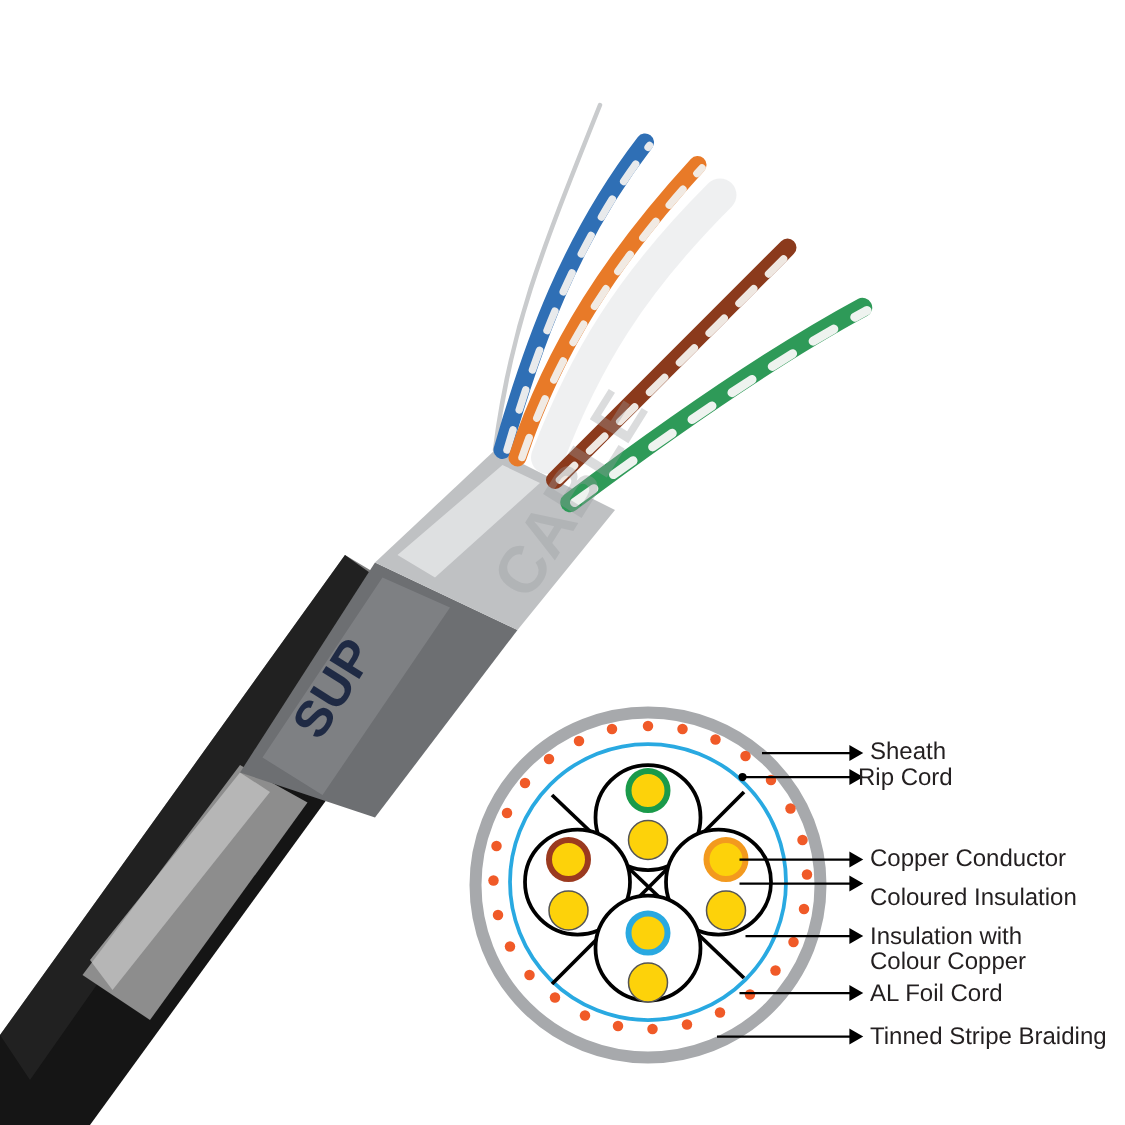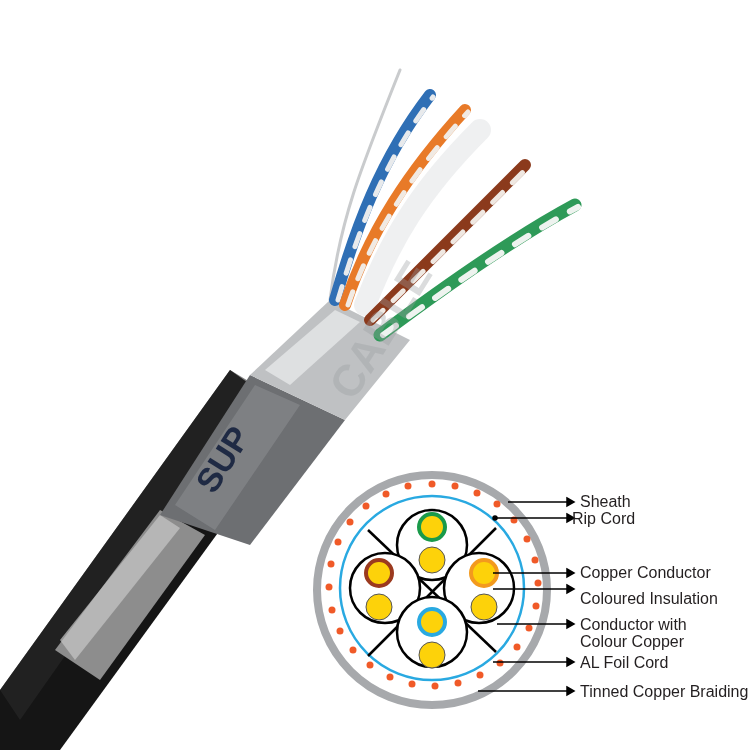--- a/index.html
+++ b/index.html
@@ -113,16 +113,16 @@
   </g>
 </svg>
 
 <div class="watermark" style="left:188px;top:440px;font-size:34px;transform:rotate(-58deg);color:#1f2a44;">SUP</div>
 <div class="watermark" style="left:305px;top:305px;font-size:44px;transform:rotate(-58deg);color:#9a9da0;opacity:0.35;">CABLE</div>
 
 <div class="label" style="left:580px;top:494px;">Sheath</div>
 <div class="label" style="left:548px;top:511px;margin-left:24px;">Rip Cord</div>
 <div class="label" style="left:580px;top:565px;">Copper Conductor</div>
 <div class="label" style="left:580px;top:591px;">Coloured Insulation</div>
-<div class="label" style="left:580px;top:617px;">Conductor with</div>
+<div class="label" style="left:580px;top:617px;">Insulation with</div>
 <div class="label" style="left:580px;top:634px;">Colour Copper</div>
 <div class="label" style="left:580px;top:655px;">AL Foil Cord</div>
-<div class="label" style="left:580px;top:684px;">Tinned Copper Braiding</div>
+<div class="label" style="left:580px;top:684px;">Tinned Stripe Braiding</div>
 
 </body></html>

